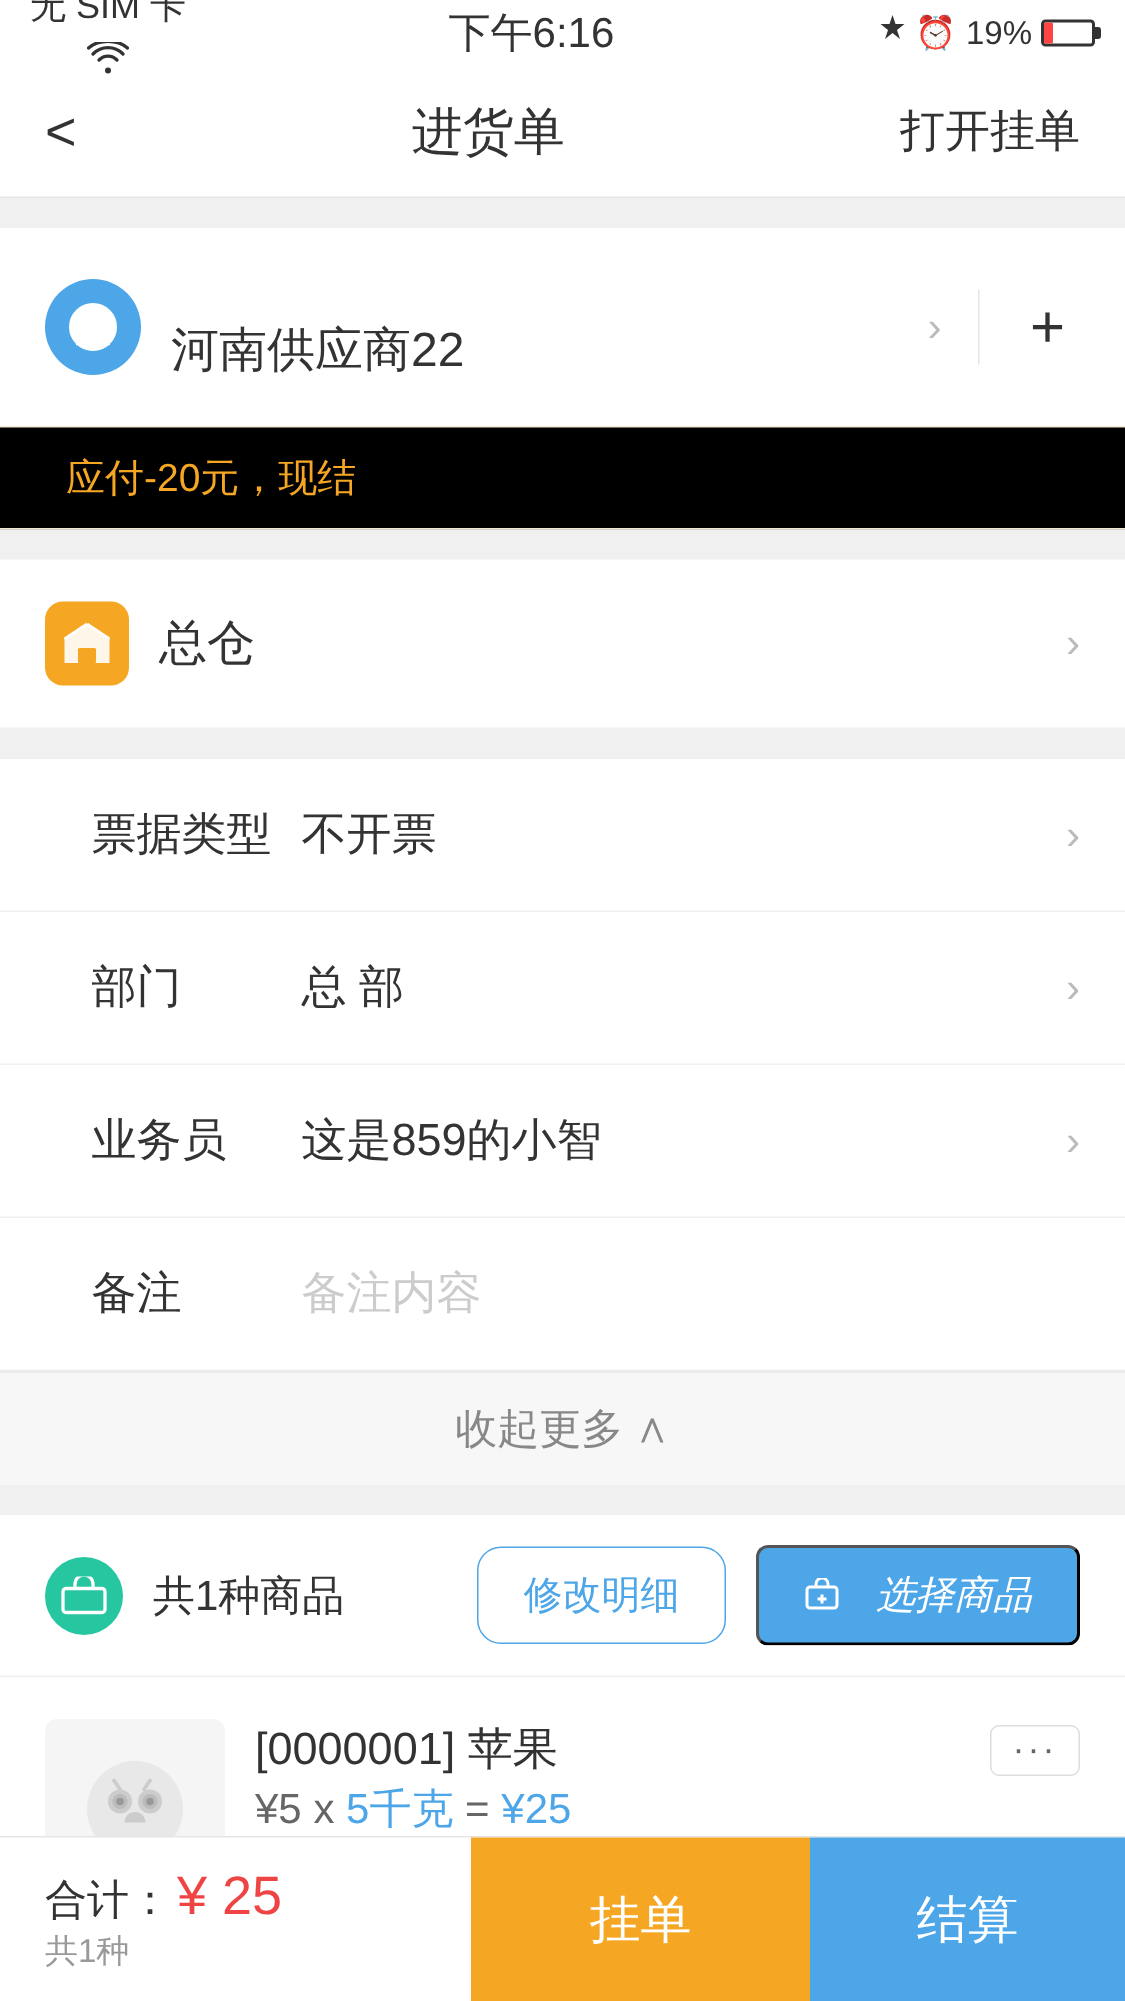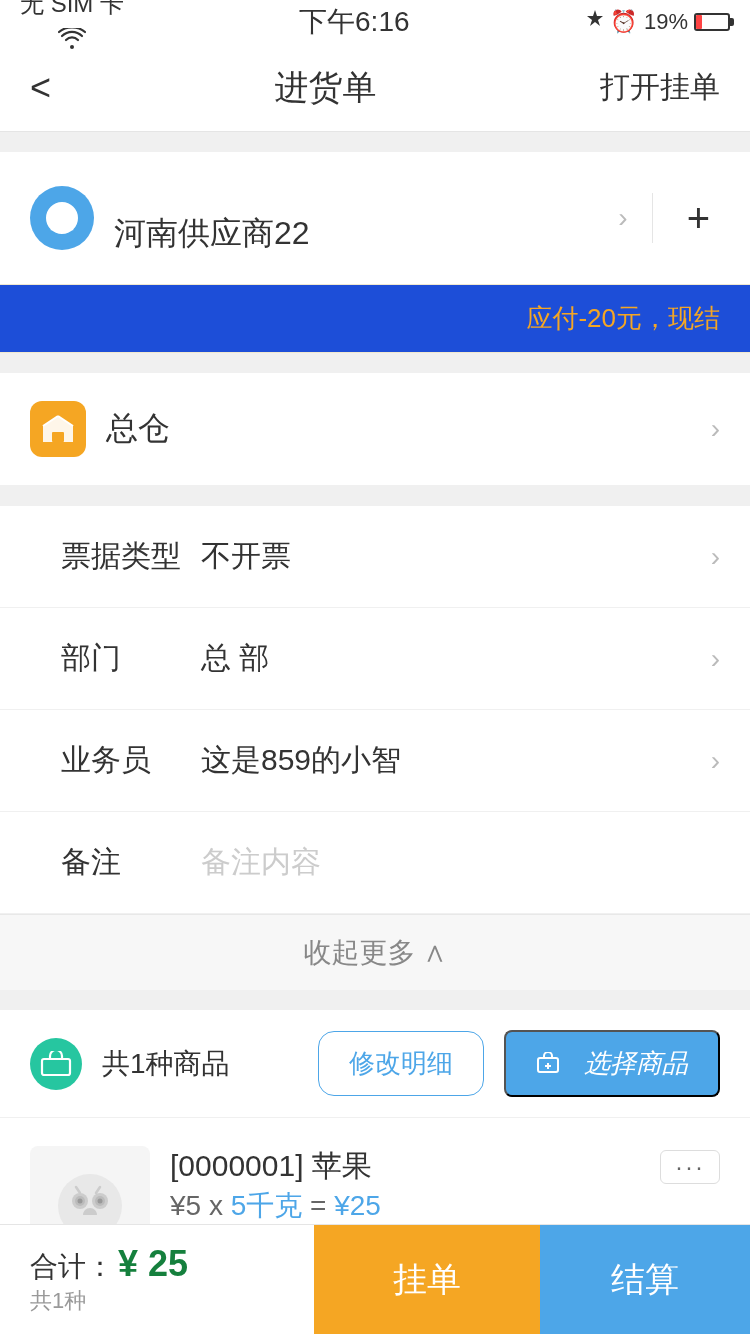--- a/index.html
+++ b/index.html
@@ -154,27 +154,26 @@
     }
     .plus-btn {
       font-size: 40px;
       color: #333;
       cursor: pointer;
       padding: 0 10px;
     }
 
     
     .notice-bar {
-      background: #1d4ed8;
-      padding: 16px 30px;
+      background: #000000;
+      padding: 16px 44px;
       font-size: 26px;
       color: #f5a623;
       border-top: 1px solid #f0e8d0;
       border-bottom: 1px solid #f0e8d0;
-      text-align: right;
     }
 
     
     .warehouse-row {
       display: flex;
       align-items: center;
       padding: 28px 30px;
       background: #fff;
       border-bottom: 1px solid #f0f0f0;
     }
@@ -351,22 +350,22 @@
     }
     .total-section {
       flex: 1;
       display: flex;
       flex-direction: column;
       justify-content: center;
       padding: 0 30px;
     }
     .total-amount {
       font-size: 36px;
-      color: #15803d;
-      font-weight: 700;
+      color: #ef4444;
+      font-weight: 400;
     }
     .total-sub {
       font-size: 22px;
       color: #999;
     }
     .btn-pend {
       width: 226px;
       background: #f5a623;
       color: #fff;
       display: flex;

